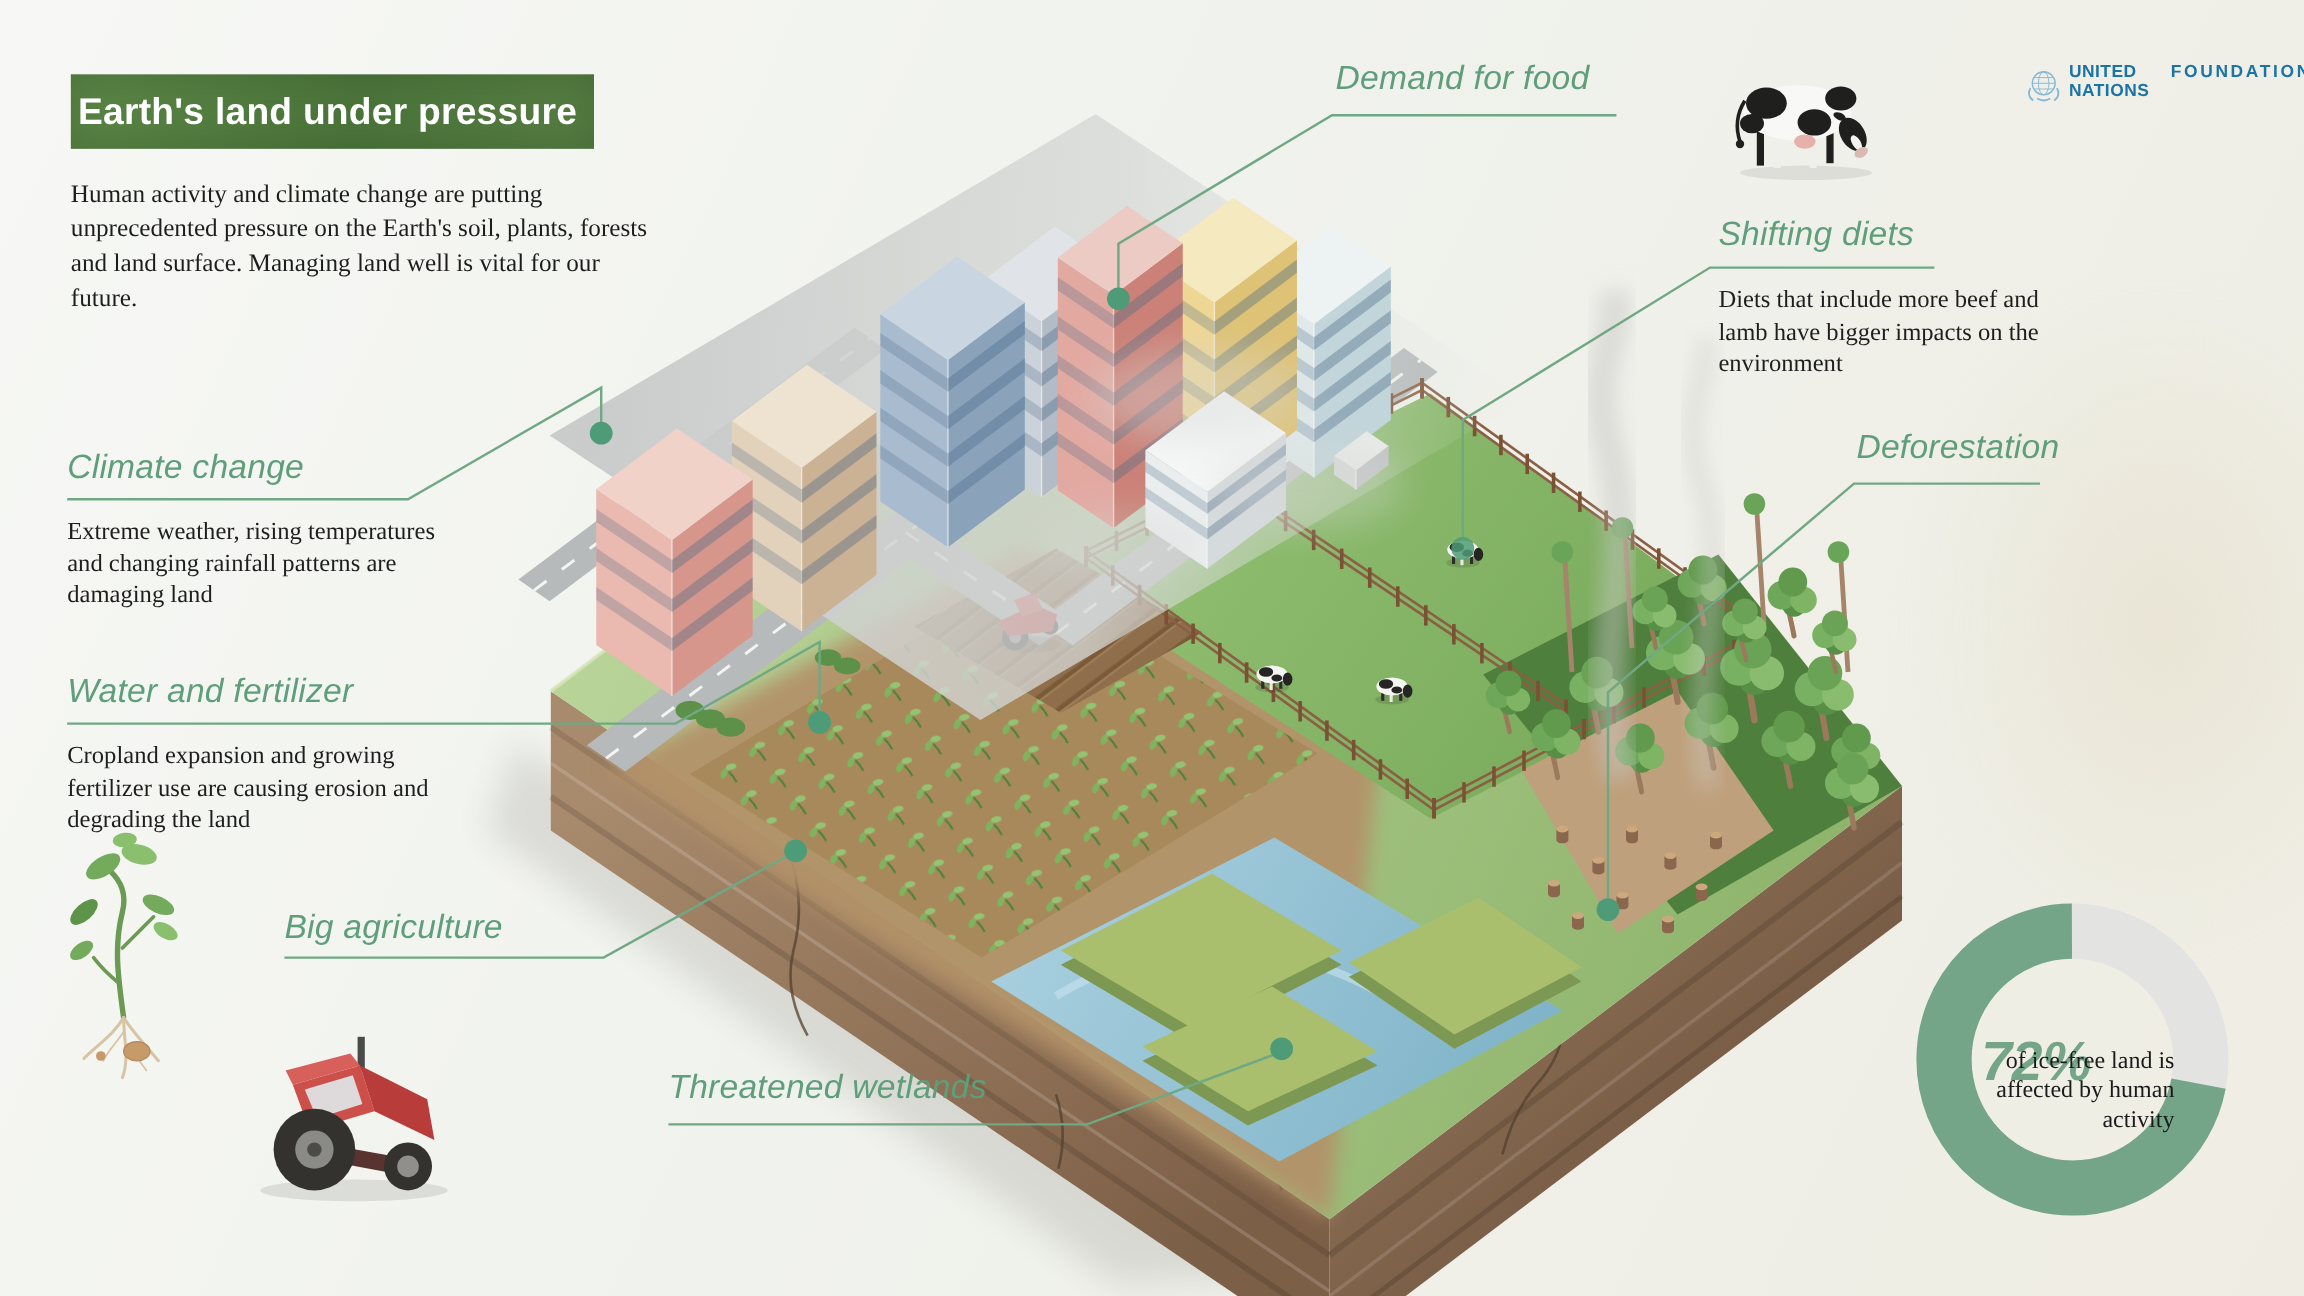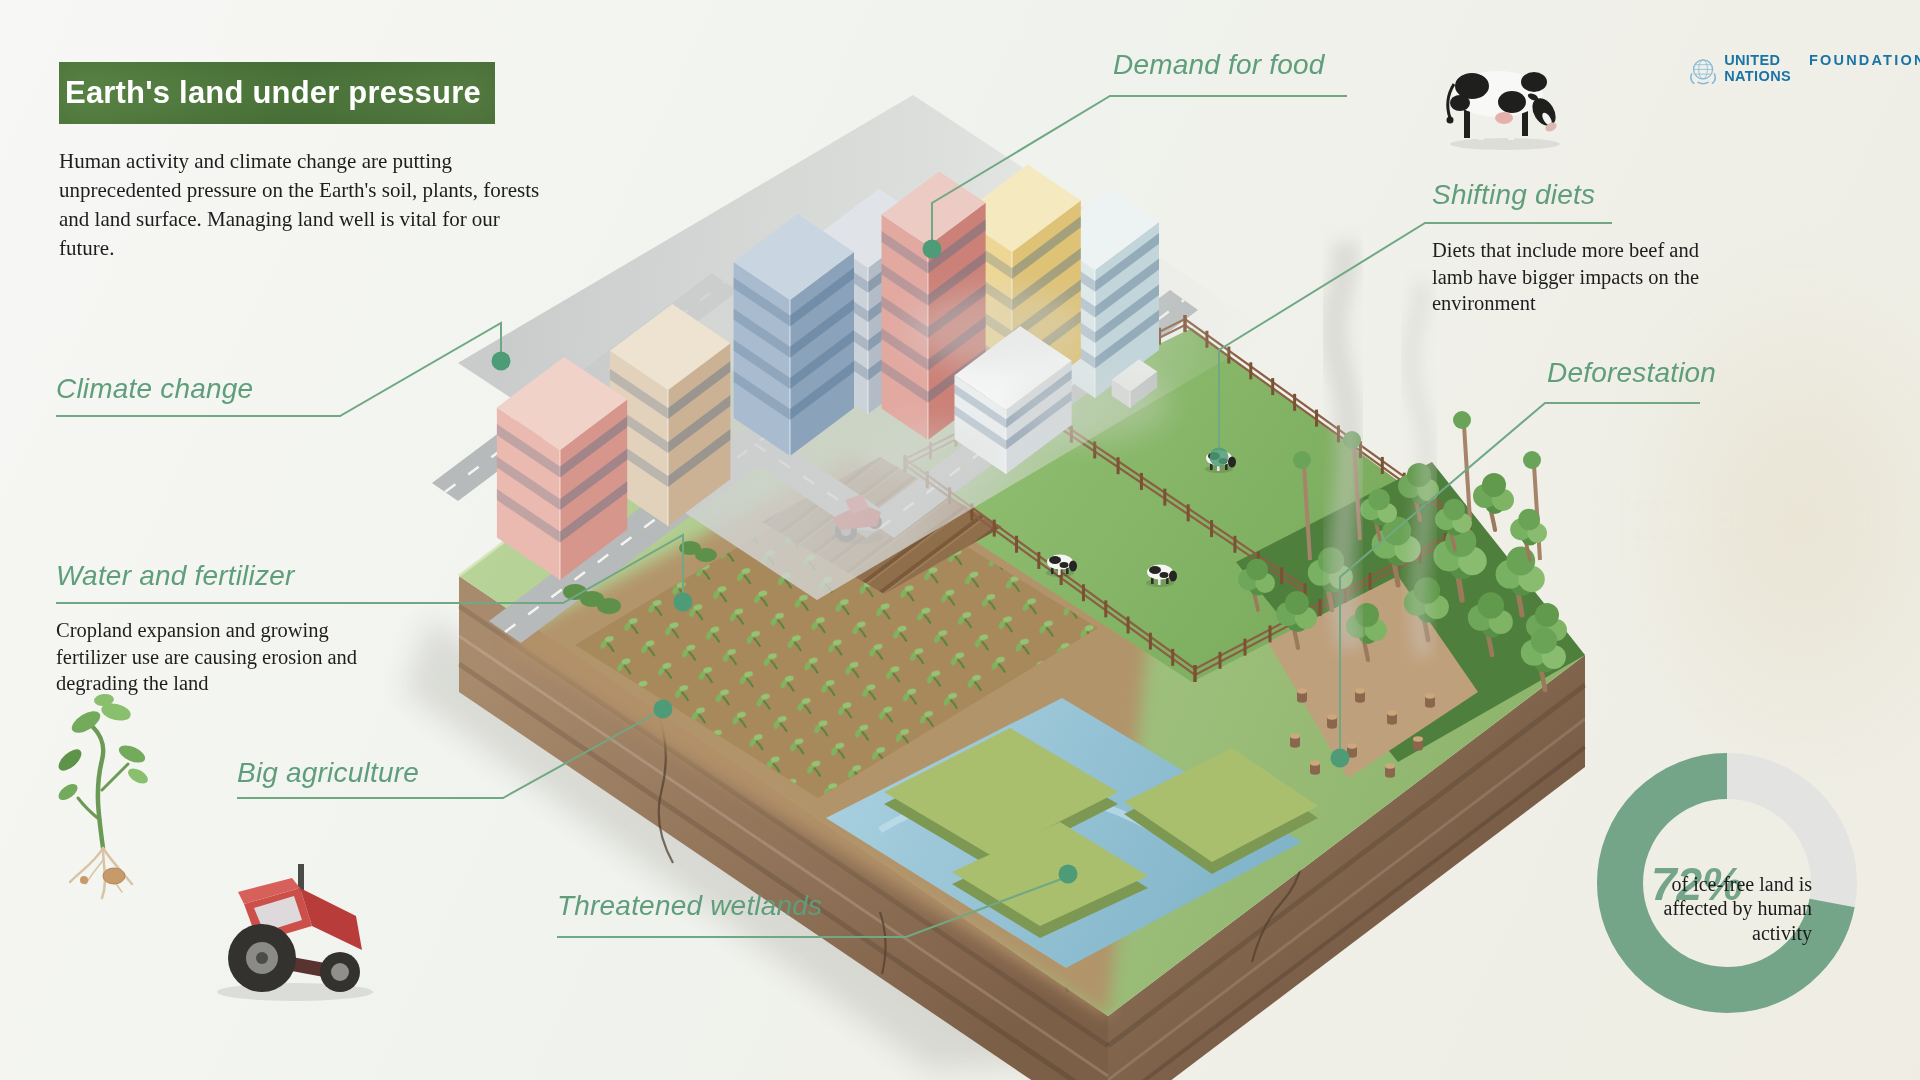--- a/index.html
+++ b/index.html
@@ -553,20 +553,21 @@
       <circle cx="1340" cy="758" r="9.5"></circle>
     </g>
   </svg>
 
   <div class="banner">
     <span>Earth's land under pressure</span>
   </div>
   <div class="intro">Human activity and climate change are putting unprecedented pressure on the Earth's soil, plants, forests and land surface. Managing land well is vital for our future.</div>
 
   <div class="callout-heading" style="left:56px;top:374px">Climate change</div>
+  <div class="callout-body" style="left:56px;top:430px;width:318px">Extreme weather, rising temperatures and changing rainfall patterns are damaging land</div>
 
   <div class="callout-heading" style="left:56px;top:561px">Water and fertilizer</div>
   <div class="callout-body" style="left:56px;top:617px;width:322px">Cropland expansion and growing fertilizer use are causing erosion and degrading the land</div>
 
   <div class="callout-heading" style="left:237px;top:758px">Big agriculture</div>
 
   <div class="callout-heading" style="left:557px;top:891px">Threatened wetlands</div>
 
   <div class="callout-heading" style="left:1113px;top:50px">Demand for food</div>
 

